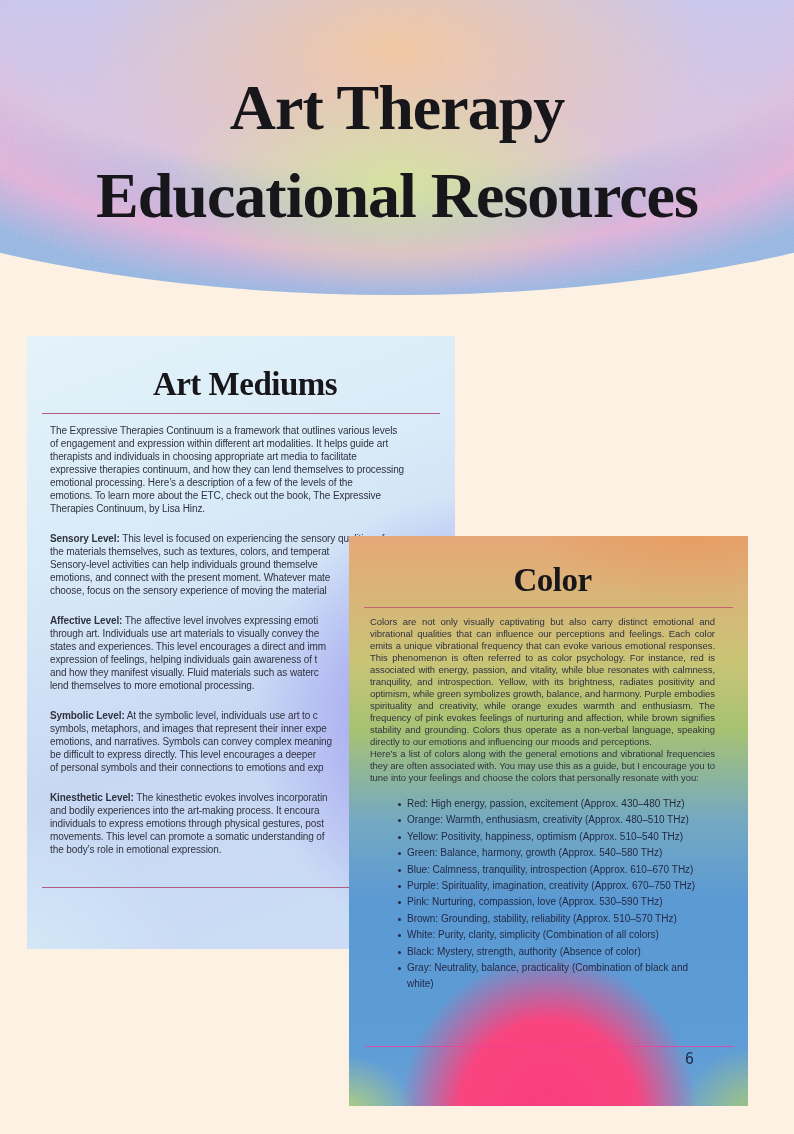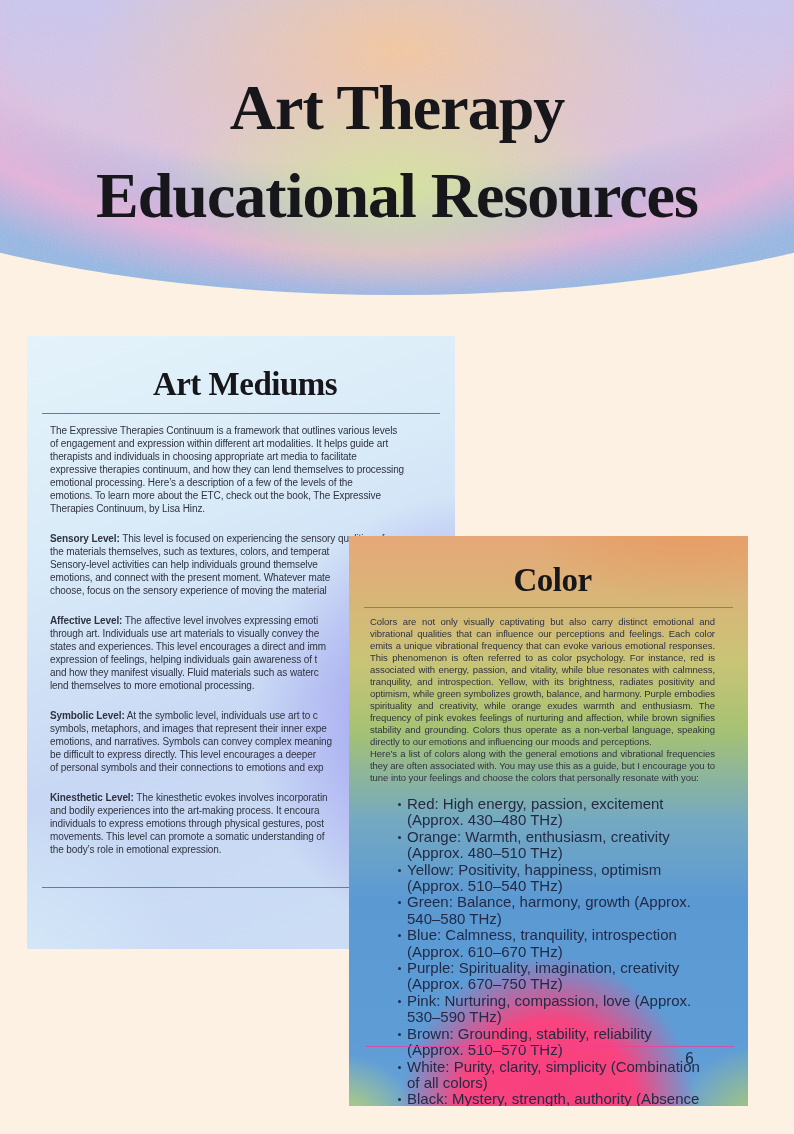--- a/index.html
+++ b/index.html
@@ -74,21 +74,21 @@
   .color-card .card-title { margin-top:26px; }
   .color-card .rule { margin:8px 15px 0; border-top-color:#c4636f; }
   .c-intro, .c-list-intro {
     margin:0 33px 0 21px; text-align:justify;
     font-size:9.5px; line-height:12px; letter-spacing:-0.05px; color:var(--ink,#30323f);
   }
   .c-intro { margin-top:8px; }
   .c-list { list-style:none; margin:12px 30px 0 47px; width:316px; }
   .c-list li {
     position:relative; padding-left:11px;
-    font-size:15px; line-height:16.4px; color:var(--navy,#232a46);
+    font-size:10px; line-height:16.4px; color:var(--navy,#232a46);
   }
   .c-list li::before {
     content:""; position:absolute; left:2px; top:7px; width:3px; height:3px;
     border-radius:50%; background:var(--navy,#232a46);
   }
   .c-divider { position:absolute; left:16px; top:510px; width:369px; border:none; border-top:1px solid var(--pinkline,#f23c95); opacity:.75; }
   .page-num {
     position:absolute; top:514px; right:54px;
     font-family:"DejaVu Sans Mono", monospace; font-size:15px; color:var(--navy,#232a46);
   }

